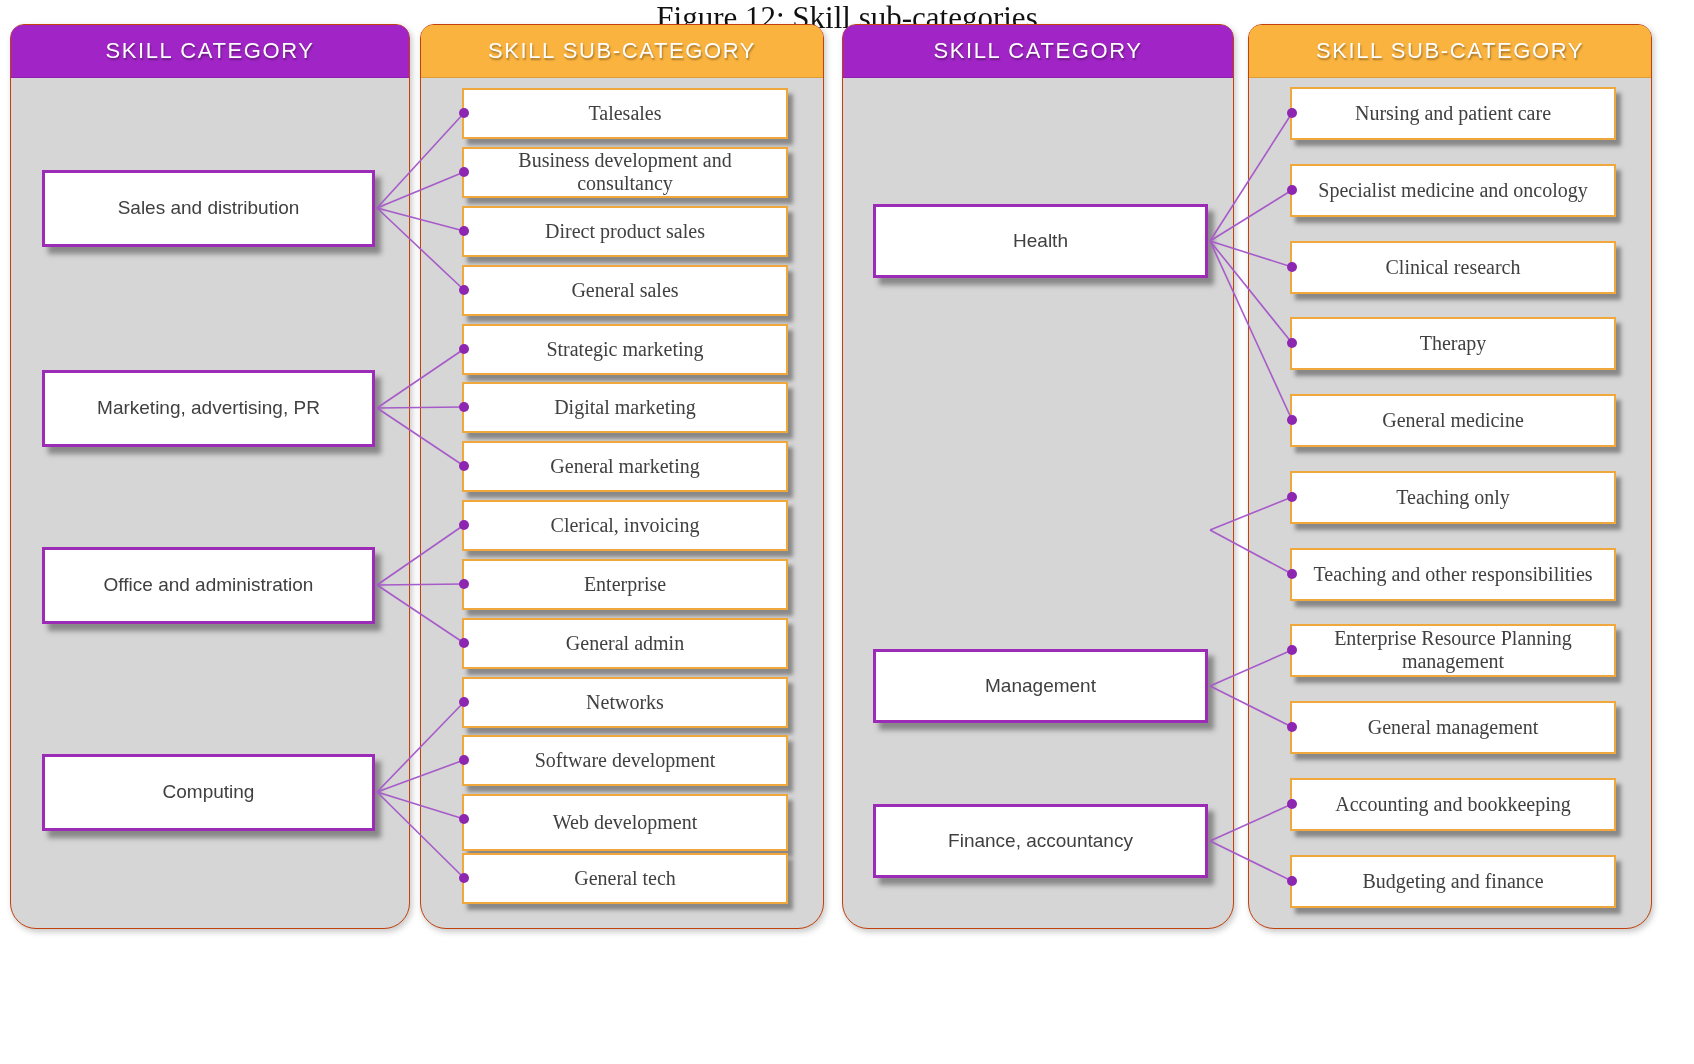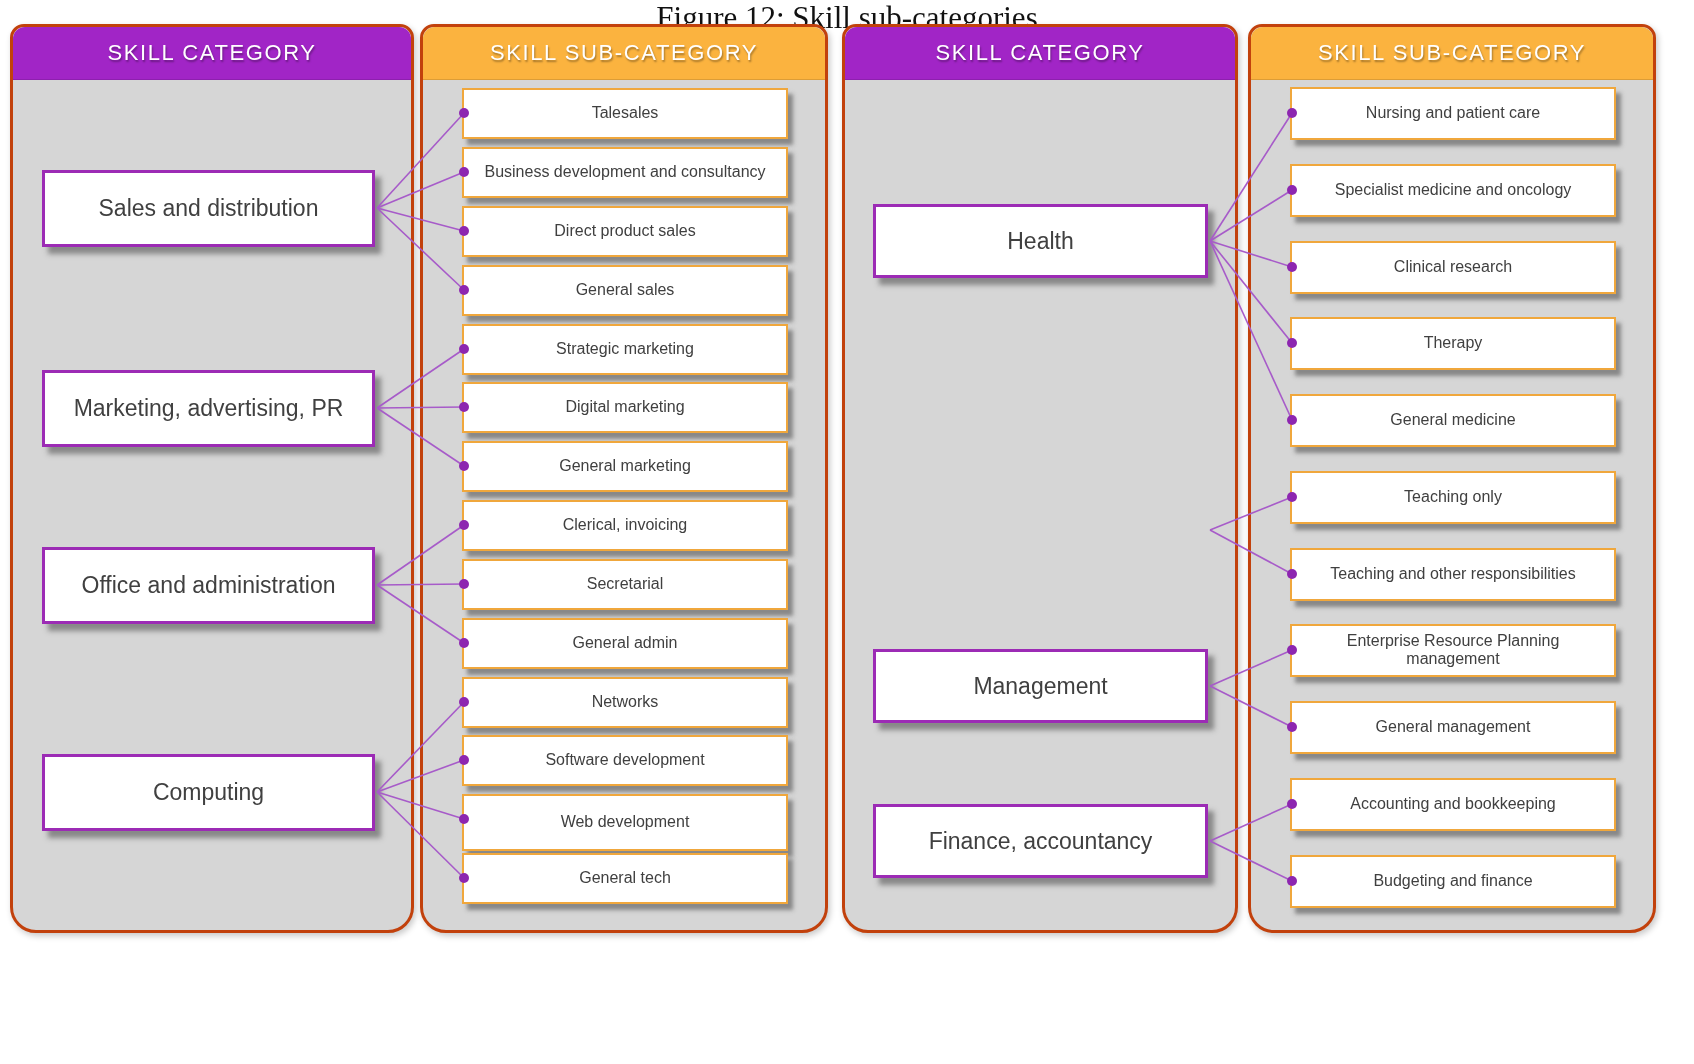--- a/index.html
+++ b/index.html
@@ -2,45 +2,45 @@
 <html style="--cat-header: #A125C6; --sub-header: #FBB33F; --panel-bg: #D6D6D6; --cat-border: #9C2BB5; --sub-border: #F0A73C; --connector: #A75BC9; --dot: #8D26B0; --box-text: #404040;"><head>
 <meta charset="utf-8">
 <style>
   html,body{margin:0;padding:0;background:#ffffff;}
   .stage{
     position:relative;width:1694px;height:1064px;overflow:hidden;
     font-family:"Liberation Sans","DejaVu Sans",sans-serif;background:#ffffff;
   }
   .panel{
     position:absolute;background:var(--panel-bg,#D6D6D6);
-    border:3px solid #c2410c;border-radius:14px 14px 26px 26px;
+    border:1px solid #c2410c;border-radius:14px 14px 26px 26px;
     box-shadow:2px 3px 6px rgba(0,0,0,0.22);
   }
   .panel-header{
     height:52px;border-radius:12px 12px 0 0;
     display:flex;align-items:center;justify-content:center;
     color:#ffffff;font-size:22px;letter-spacing:1.6px;
     text-shadow:1px 2px 2px rgba(0,0,0,0.35);
     border-bottom:1px solid rgba(0,0,0,0.12);
   }
   .panel-header.purple{background:var(--cat-header,#A125C6);}
   .panel-header.orange{background:var(--sub-header,#FBB33F);}
   .box{
     position:absolute;background:#ffffff;z-index:2;
     display:flex;align-items:center;justify-content:center;
     text-align:center;color:var(--box-text,#404040);line-height:1.14;
     box-sizing:border-box;
   }
   .cat-box{
-    border:3px solid var(--cat-border,#9C2BB5);font-size:23px;
+    border:3px solid var(--cat-border,#9C2BB5);font-size:19px;
     box-shadow:6px 7px 5px rgba(60,60,60,0.5);padding:2px 8px;
   }
   .sub-box{
-    border:2px solid var(--sub-border,#F0A73C);font-size:16px;
-    box-shadow:5px 6px 4px rgba(60,60,60,0.5);padding:12px 10px;
+    border:2px solid var(--sub-border,#F0A73C);font-size:20px;
+    box-shadow:5px 6px 4px rgba(60,60,60,0.5);padding:12px 10px;font-family:Liberation Serif, serif;
   }
   #overlay{
     position:absolute;left:0;top:0;z-index:3;pointer-events:none;
   }
   #overlay line{stroke:var(--connector,#A75BC9);stroke-width:1.6;}
   #overlay circle{fill:var(--dot,#8D26B0);}
   .caption{
     position:absolute;left:0;right:0;top:972;text-align:center;
     font-family:"Liberation Serif","DejaVu Serif",serif;
     font-size:31px;color:#111111;
@@ -119,21 +119,21 @@
     <div class="box sub-box" style="left: 462px; top: 87.5px; width: 326px; height: 51px;">Talesales</div>
     <div class="box sub-box" style="left: 462px; top: 146.5px; width: 326px; height: 51px;">Business development and consultancy</div>
     <div class="box sub-box" style="left: 462px; top: 205.5px; width: 326px; height: 51px;">Direct product sales</div>
     <div class="box sub-box" style="left: 462px; top: 264.5px; width: 326px; height: 51px;">General sales</div>
     <div class="box cat-box" style="left: 42px; top: 369.5px; width: 333px; height: 77px;">Marketing, advertising, PR</div>
     <div class="box sub-box" style="left: 462px; top: 323.5px; width: 326px; height: 51px;">Strategic marketing</div>
     <div class="box sub-box" style="left: 462px; top: 381.5px; width: 326px; height: 51px;">Digital marketing</div>
     <div class="box sub-box" style="left: 462px; top: 440.5px; width: 326px; height: 51px;">General marketing</div>
     <div class="box cat-box" style="left: 42px; top: 546.5px; width: 333px; height: 77px;">Office and administration</div>
     <div class="box sub-box" style="left: 462px; top: 499.5px; width: 326px; height: 51px;">Clerical, invoicing</div>
-    <div class="box sub-box" style="left: 462px; top: 558.5px; width: 326px; height: 51px;">Secretarial</div>
+    <div class="box sub-box" style="left: 462px; top: 558.5px; width: 326px; height: 51px;">Enterprise</div>
     <div class="box sub-box" style="left: 462px; top: 617.5px; width: 326px; height: 51px;">General admin</div>
     <div class="box cat-box" style="left: 42px; top: 753.5px; width: 333px; height: 77px;">Computing</div>
     <div class="box sub-box" style="left: 462px; top: 676.5px; width: 326px; height: 51px;">Networks</div>
     <div class="box sub-box" style="left: 462px; top: 734.5px; width: 326px; height: 51px;">Software development</div>
     <div class="box sub-box" style="left: 462px; top: 793.5px; width: 326px; height: 57px;">Web development</div>
     <div class="box sub-box" style="left: 462px; top: 852.5px; width: 326px; height: 51px;">General tech</div>
     <div class="box cat-box" style="left: 873px; top: 204px; width: 335px; height: 74px;">Health</div>
     <div class="box sub-box" style="left: 1290px; top: 86.5px; width: 326px; height: 53px;">Nursing and patient care</div>
     <div class="box sub-box" style="left: 1290px; top: 163.5px; width: 326px; height: 53px;">Specialist medicine and oncology</div>
     <div class="box sub-box" style="left: 1290px; top: 240.5px; width: 326px; height: 53px;">Clinical research</div>

